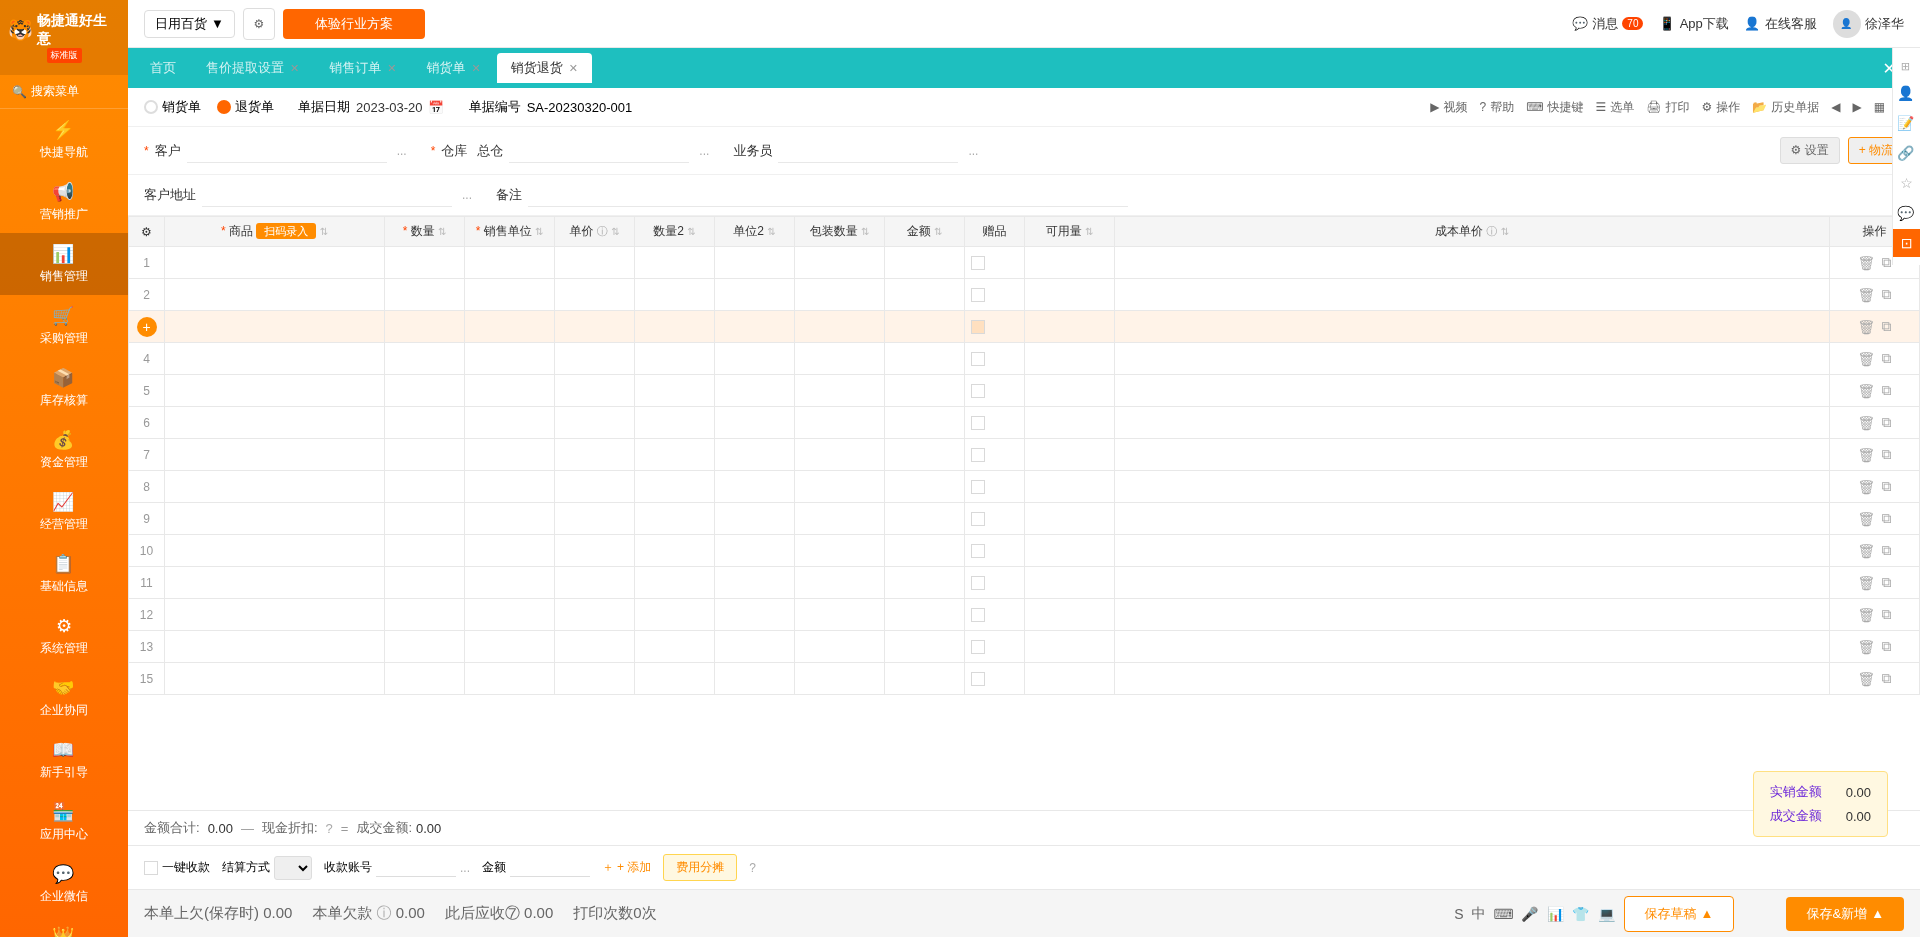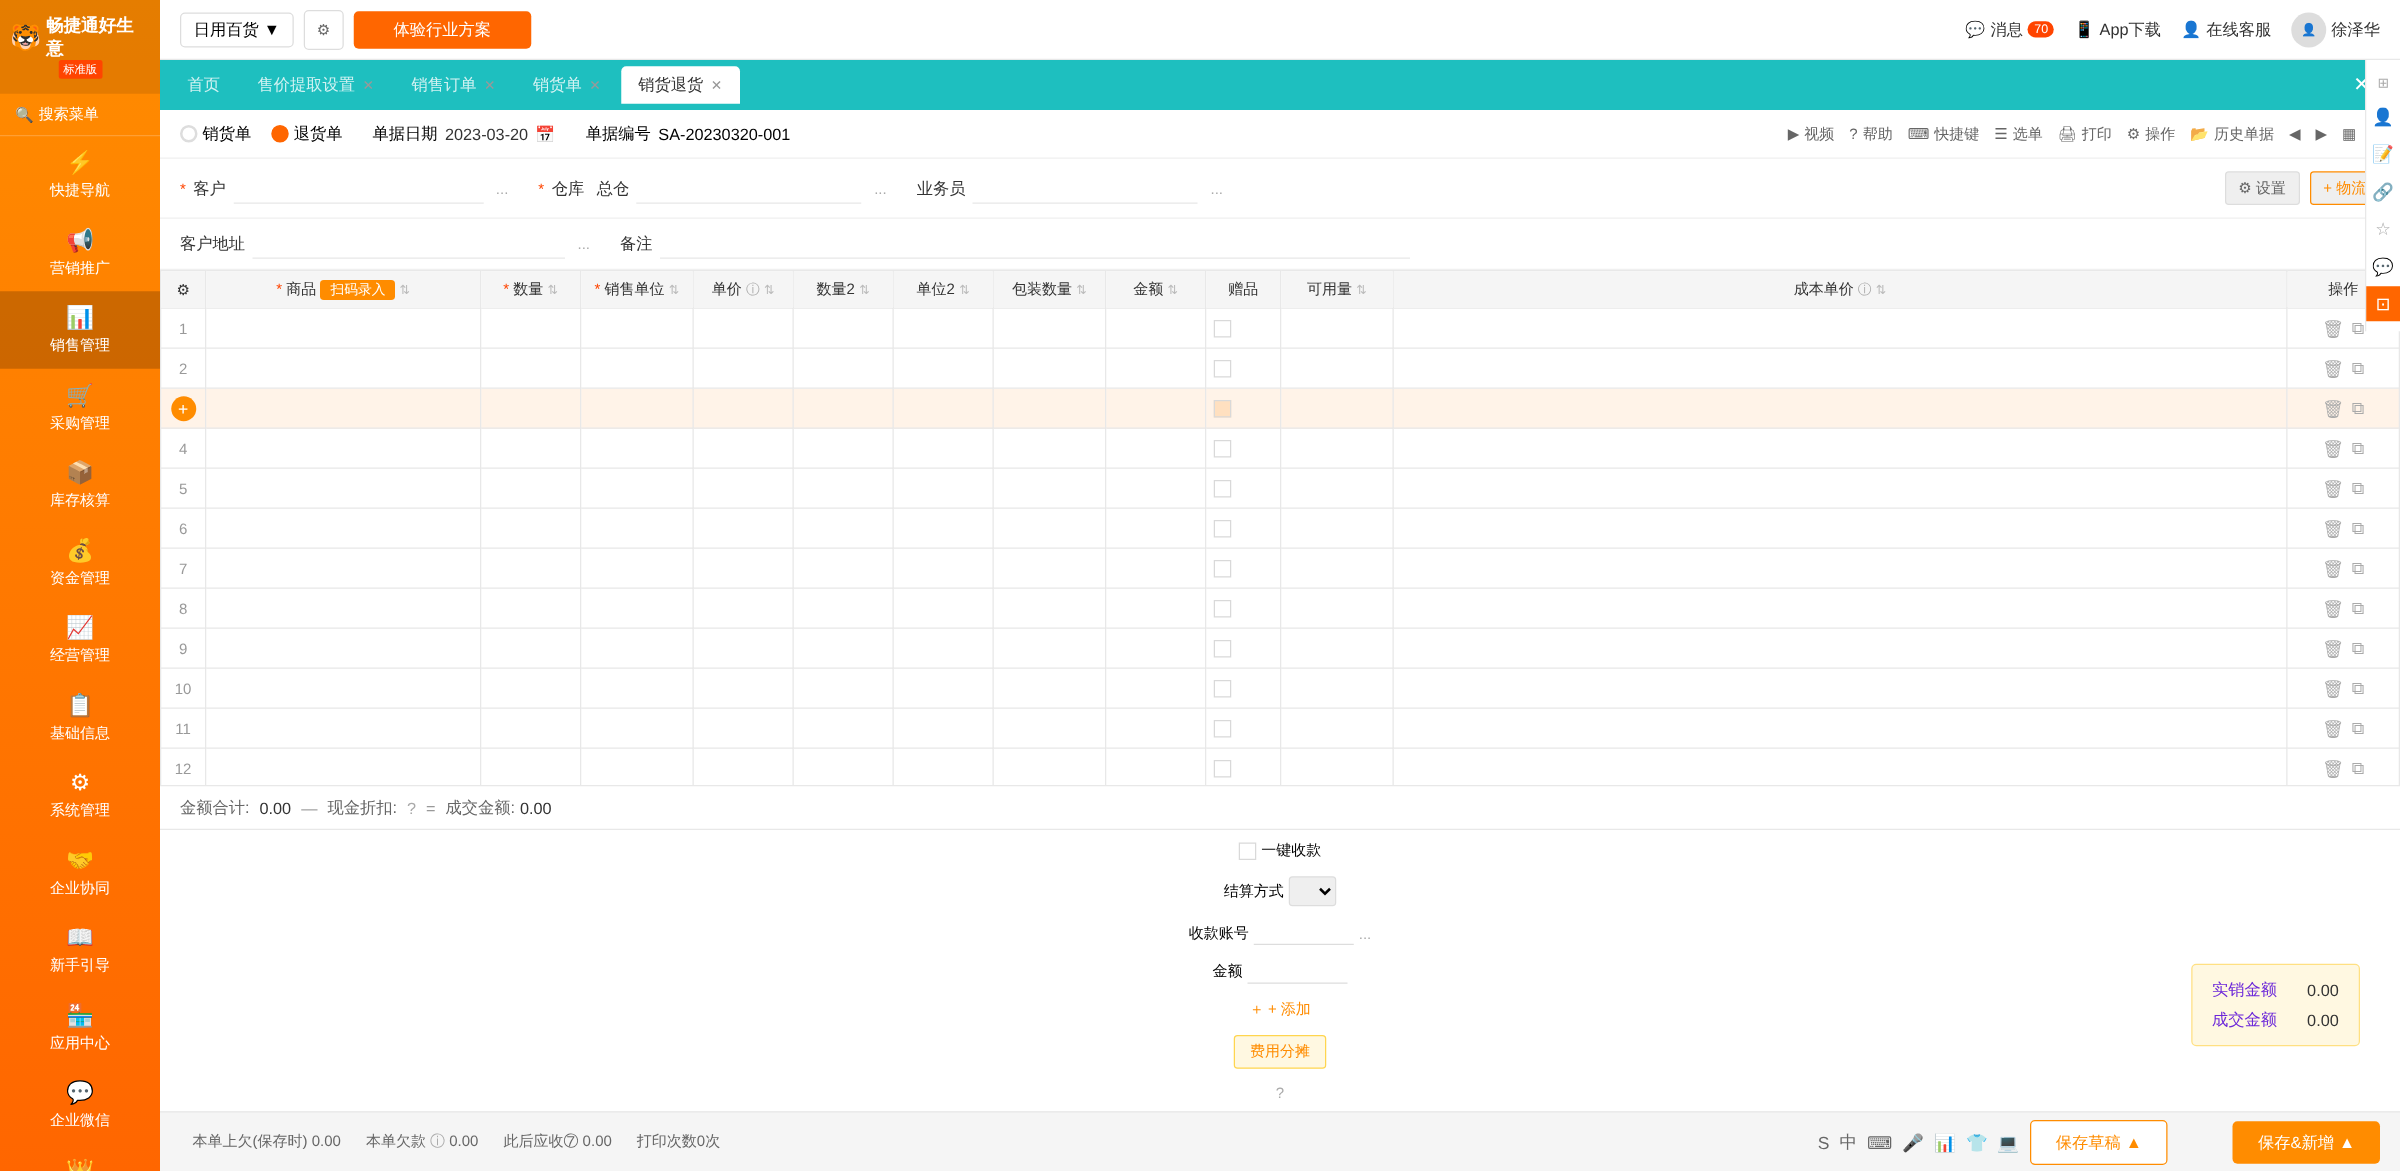--- a/index.html
+++ b/index.html
@@ -167,35 +167,35 @@
     .footer-amount .minus { color: #999; }
     .footer-amount .equal { color: #999; }
     .calc-result { display: flex; align-items: center; gap: 4px; font-size: 13px; }
     .calc-result .label { color: #666; }
     .calc-result .value { color: #333; font-weight: 500; }
     .help-icon { color: #aaa; cursor: pointer; }
 
     .footer-payment {
       border-top: 1px solid #e8e8e8;
       padding: 8px 16px;
-      display: flex; align-items: center; gap: 12px; flex-direction: column;
+      display: flex; align-items: center; gap: 12px;
     }
     .checkbox-label { display: flex; align-items: center; gap: 4px; cursor: pointer; }
     .payment-select { padding: 3px 8px; border: 1px solid #ddd; border-radius: 3px; font-size: 12px; }
     .payment-field { display: flex; align-items: center; gap: 4px; font-size: 12px; }
     .payment-input { border: none; border-bottom: 1px solid #ddd; padding: 2px 6px; font-size: 12px; width: 80px; }
     .add-btn-sm { display: flex; align-items: center; gap: 3px; color: #ff8c00; cursor: pointer; font-size: 12px; }
     .expense-btn { padding: 4px 12px; background: #fff8e1; border: 1px solid #ffd54f; border-radius: 3px; cursor: pointer; font-size: 12px; color: #ff8c00; }
 
     .bottom-bar {
       height: 48px; background: #f5f5f5; border-top: 1px solid #e8e8e8;
       display: flex; align-items: center; padding: 0 16px;
       justify-content: space-between;
     }
-    .bottom-info { display: flex; align-items: center; gap: 20px; font-size: 12px; color: #666; margin-left: 10px; }
+    .bottom-info { display: flex; align-items: center; gap: 20px; font-size: 15px; color: #666; }
     .bottom-toolbar { display: flex; align-items: center; gap: 8px; }
     .bottom-icon { color: #666; cursor: pointer; font-size: 14px; }
     .save-draft-btn {
       padding: 8px 20px; background: #fff; border: 1px solid #ff8c00;
       color: #ff8c00; border-radius: 4px; cursor: pointer; font-size: 13px;
       display: flex; align-items: center; gap: 4px;
     }
     .save-new-btn {
       padding: 8px 20px; background: #ff8c00; border: none;
       color: #fff; border-radius: 4px; cursor: pointer; font-size: 13px;

